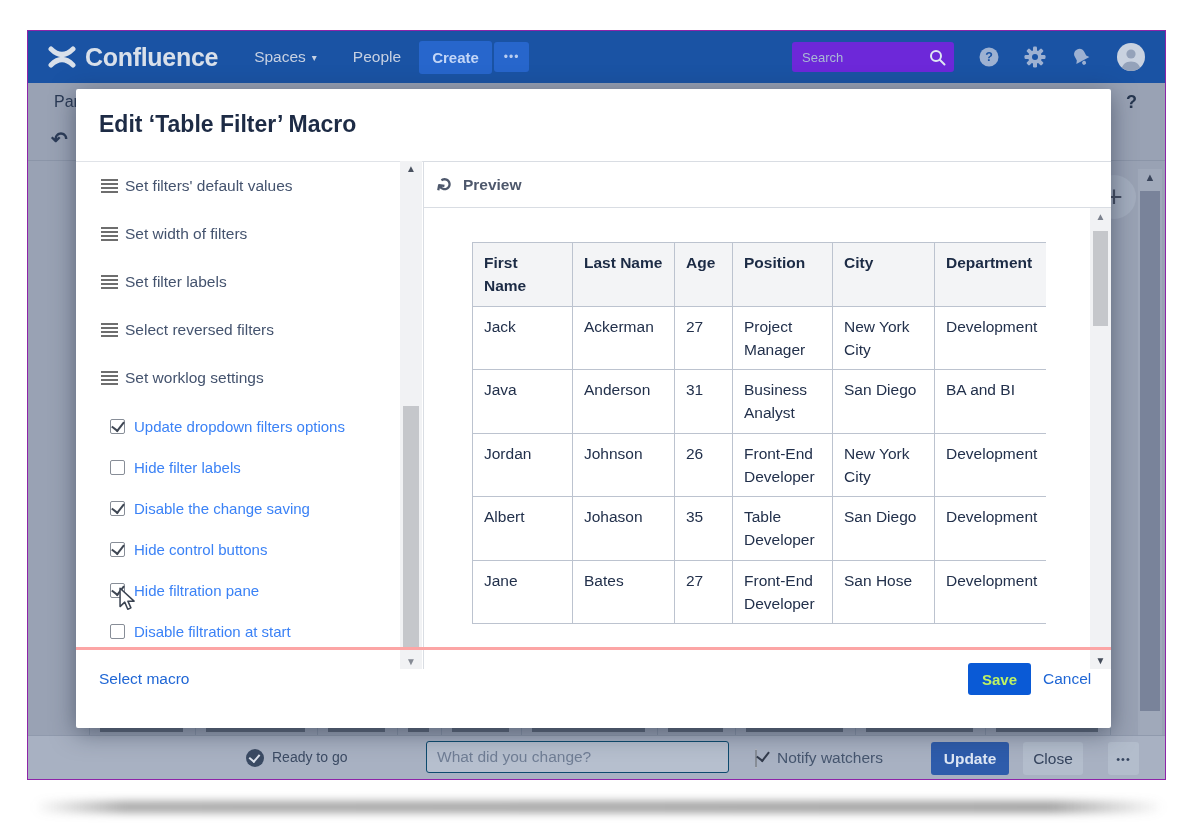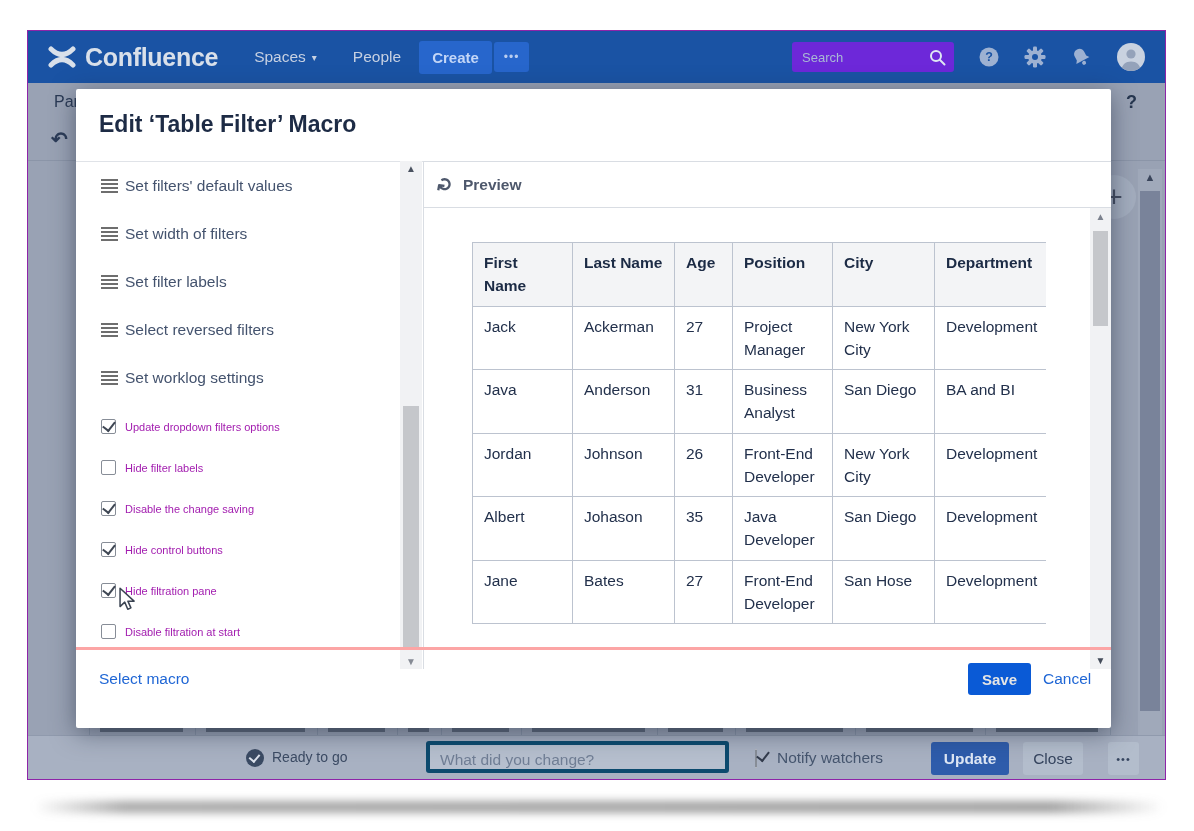--- a/index.html
+++ b/index.html
@@ -33,39 +33,39 @@
   .page-scrollbar .thumb{position:absolute;left:2px;top:22px;width:20px;height:520px;background:#79839a;}
   .dim-row{position:absolute;left:48px;top:695px;width:1035px;height:10px;display:flex;}
   .dim-cell{border-right:1px solid #8793a6;border-top:1px solid #8793a6;box-sizing:border-box;}
   .dim-cell .dash{height:4px;background:#5d6879;margin:1px 12px 0 10px;}
 
   
   .bottom-bar{position:absolute;left:0;top:704px;width:1137px;height:44px;background:#a8b1c2;border-top:1px solid #909aad;box-sizing:border-box;}
   .status-circle{position:absolute;left:218px;top:13px;width:18px;height:18px;border-radius:50%;background:#3a4a63;}
   .status-circle::after{content:"";position:absolute;left:5px;top:3px;width:5px;height:8px;border:solid #dde3ee;border-width:0 2px 2px 0;transform:rotate(40deg);}
   .status-text{position:absolute;left:244px;top:0;line-height:43px;font-size:14px;color:#3c4b64;}
-  .comment-input{position:absolute;left:398px;top:5px;width:303px;height:32px;border:4px solid #0c4a6e;border-radius:3px;background:#b6bfce;box-sizing:border-box;font-size:15.5px;color:#707e95;line-height:30px;padding-left:10px;}
+  .comment-input{position:absolute;left:398px;top:5px;width:303px;height:32px;border:1px solid #0c4a6e;border-radius:3px;background:#b6bfce;box-sizing:border-box;font-size:15.5px;color:#707e95;line-height:30px;padding-left:10px;}
   .notify-box{position:absolute;left:727px;top:14px;}
   .notify-label{position:absolute;left:749px;top:0;line-height:43px;font-size:15.5px;color:#46566f;}
   .bar-btn{position:absolute;top:6px;height:33px;border:none;border-radius:3px;font-family:inherit;font-size:15.5px;}
   .update-btn{left:903px;width:78px;background:#2e5cab;color:#dde6f4;font-weight:700;}
   .close-btn{left:995px;width:60px;background:#b3bdcc;color:#35445e;}
   .bar-more-btn{left:1080px;width:31px;background:#b3bdcc;color:#35445e;font-size:11px;letter-spacing:1px;padding:0;}
 
   
   .modal{position:absolute;left:48px;top:58px;width:1035px;height:639px;background:#fff;border-radius:2px;box-shadow:0 5px 24px rgba(25,35,55,.5);}
   .modal-title{position:absolute;left:23px;top:22px;font-size:23px;font-weight:600;color:#1d2b45;}
   .body-divider{position:absolute;left:0;top:72px;width:1035px;height:1px;background:#e0e3e8;}
 
   
   .sidebar{position:absolute;left:0;top:73px;width:322px;}
   .drag-item{height:48px;display:flex;align-items:center;padding-left:25px;color:#44536e;font-size:15.5px;}
   .drag-icon{width:17px;height:14px;margin-right:7px;background:repeating-linear-gradient(to bottom,#6e6e6e 0 2px,rgba(0,0,0,0) 2px 4px);flex:none;}
   .check-list{margin-top:4px;}
-  .check-row{height:41px;display:flex;align-items:center;padding-left:25px;gap:9px;color:#a21caf;font-size:11px;}
+  .check-row{height:41px;display:flex;align-items:center;padding-left:34px;gap:9px;color:#3b82f6;font-size:15px;}
   .checkbox{width:13px;height:13px;border:1px solid #878d97;border-radius:2px;background:#fff;position:relative;flex:none;box-sizing:content-box;}
   .checkbox.checked::after{content:"";position:absolute;left:3px;top:-1px;width:6px;height:10px;border:solid #3f4754;border-width:0 2px 2px 0;transform:rotate(38deg);}
   .notify-box.checked::after{border-color:#333c4d;}
 
   .sidebar-scrollbar{position:absolute;left:324px;top:72px;width:22px;height:508px;background:#f1f2f4;}
   .sidebar-scrollbar .up{position:absolute;top:2px;left:0;width:22px;text-align:center;font-size:10px;color:#4a5260;}
   .sidebar-scrollbar .down{position:absolute;bottom:2px;left:0;width:22px;text-align:center;font-size:10px;color:#868b95;}
   .sidebar-scrollbar .thumb{position:absolute;left:3px;top:245px;width:16px;height:243px;background:#c5c7cb;}
 
   
@@ -78,21 +78,21 @@
   .preview-table th,.preview-table td{border:1px solid #bcc3cf;padding:8px 11px;text-align:left;vertical-align:top;line-height:1.5;}
   .preview-table th{background:#f3f4f6;font-weight:700;color:#1c2b45;}
   .preview-scrollbar{position:absolute;right:0;top:46px;bottom:0;width:21px;background:#f1f2f4;}
   .preview-scrollbar .up{position:absolute;top:3px;left:0;width:21px;text-align:center;font-size:10px;color:#7c828e;}
   .preview-scrollbar .down{position:absolute;bottom:3px;left:0;width:21px;text-align:center;font-size:10px;color:#444c5a;}
   .preview-scrollbar .thumb{position:absolute;left:3px;top:23px;width:15px;height:95px;background:#c5c7cb;}
 
   
   .modal-footer{position:absolute;left:0;bottom:16px;width:1035px;height:65px;border-top:3px solid #fca5a5;box-sizing:border-box;}
   .select-macro{position:absolute;left:23px;top:0;line-height:57px;color:#1f66d5;font-size:15.5px;text-decoration:none;}
-  .save-btn{position:absolute;left:892px;top:13px;width:63px;height:32px;background:#0a5ad6;color:#e5e5e5;font-weight:700;font-size:15px;border:none;border-radius:3px;font-family:inherit;}
+  .save-btn{position:absolute;left:892px;top:13px;width:63px;height:32px;background:#0a5ad6;color:#bef264;font-weight:700;font-size:15px;border:none;border-radius:3px;font-family:inherit;}
   .cancel-link{position:absolute;left:967px;top:13px;line-height:32px;color:#1f66d5;font-size:15.5px;text-decoration:none;}
 
   .cursor{position:absolute;left:88px;top:556px;z-index:50;}
 </style>
 </head>
 <body>
 
 <div class="canvas">
   <div class="frame">
 
@@ -326,21 +326,21 @@
                   <td>Johnson</td>
                   <td>26</td>
                   <td>Front-End Developer</td>
                   <td>New York City</td>
                   <td>Development</td>
                 </tr>
                 <tr>
                   <td>Albert</td>
                   <td>Johason</td>
                   <td>35</td>
-                  <td>Java Developer</td>
+                  <td>Table Developer</td>
                   <td>San Diego</td>
                   <td>Development</td>
                 </tr>
                 <tr>
                   <td>Jane</td>
                   <td>Bates</td>
                   <td>27</td>
                   <td>Front-End Developer</td>
                   <td>San Hose</td>
                   <td>Development</td>

